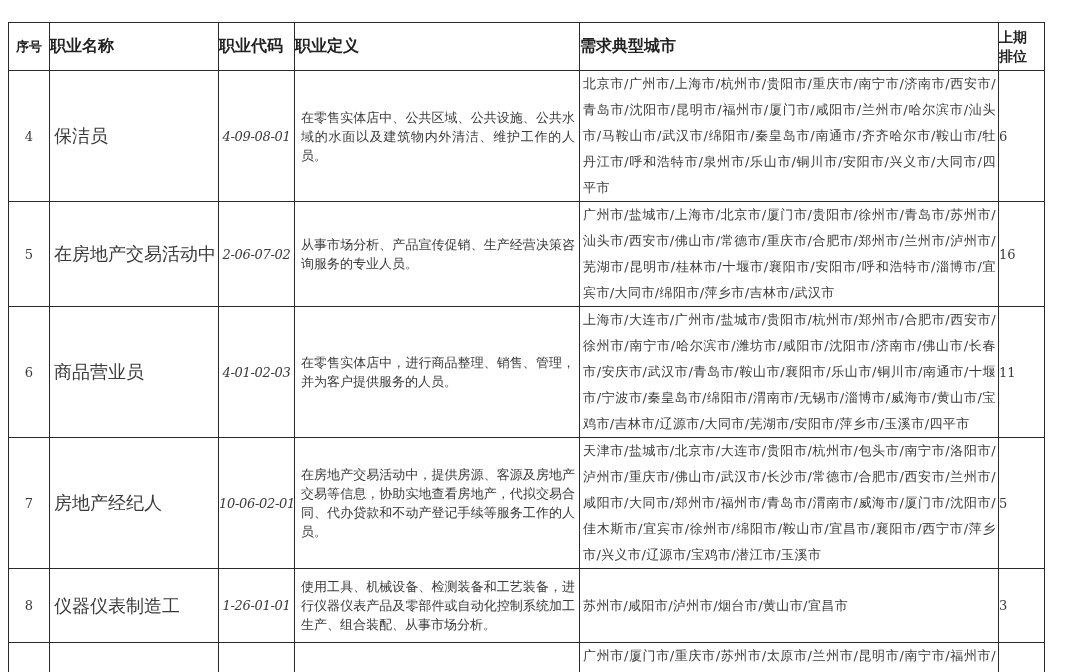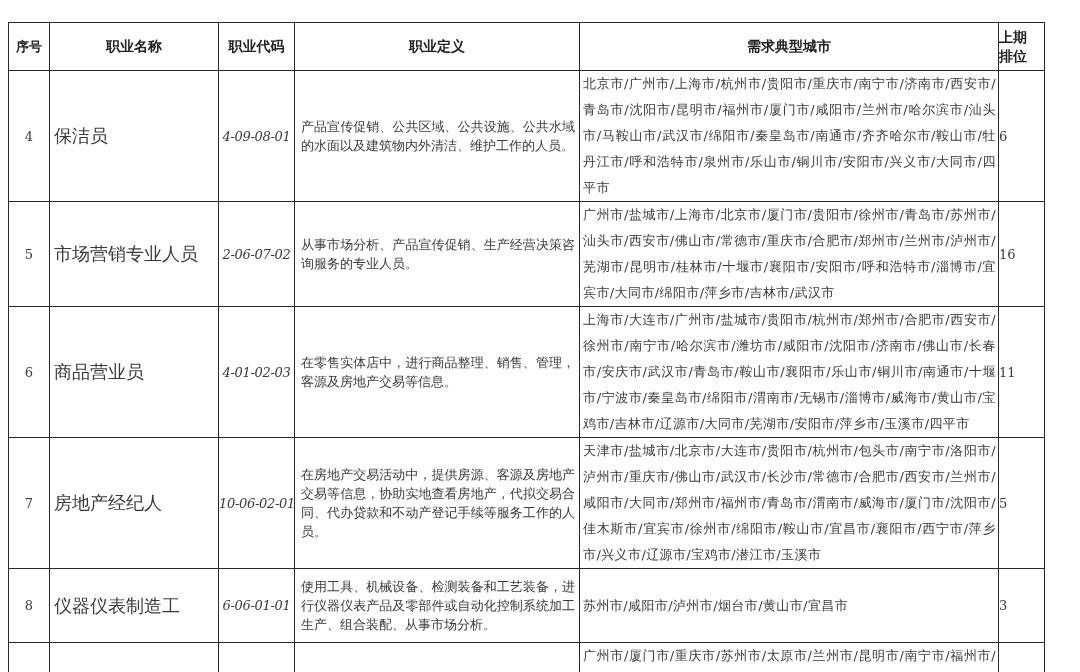--- a/index.html
+++ b/index.html
@@ -1,21 +1,21 @@
 <!DOCTYPE html>
 <html><head>
 <meta charset="utf-8">
 <style>
   html, body { margin:0; padding:0; background:#ffffff; }
   body { width:1080px; height:672px; position:relative; overflow:hidden;
          font-family: "DejaVu Sans", "Liberation Sans", sans-serif; color:#3a3a3a; }
   table.jobs { position:absolute; left:8px; top:22px; border-collapse:collapse;
                table-layout:fixed; width:1036px; }
   table.jobs td, table.jobs th { border:1.6px solid #2a2a2a; padding:0; vertical-align:middle; }
-  th { font-weight:bold; font-size:14px; color:#222; text-align:center; }
+  th { font-weight:bold; font-size:16px; color:#222; text-align:left; }
   .c-idx { width:40px; text-align:center; font-family:"DejaVu Serif","Liberation Serif",serif; font-size:13px; }
   .c-name { width:168px; font-size:18px; padding-left:4px !important; }
   .c-code { width:75px; text-align:center; font-family:"DejaVu Serif","Liberation Serif",serif; font-size:13px; white-space:nowrap; letter-spacing:-0.3px;font-style:italic; }
   .c-def { width:284px; font-size:13px; line-height:19px; padding:0 4px 0 6px !important; text-align:justify; }
   .c-city { width:418px; font-size:13px; line-height:26px; padding:0 2px 0 3px !important; letter-spacing:0.4px; text-align:justify; }
   .c-rank { width:44px; text-align:left; font-family:"DejaVu Serif","Liberation Serif",serif; font-size:13px;margin-top:48px; }
   th.c-rank { font-family:"DejaVu Sans","Liberation Sans",sans-serif; font-size:14px; line-height:19px; }
   th.c-idx { font-family:"DejaVu Sans","Liberation Sans",sans-serif; font-size:13px; }
   tr.hdr { height:48px; }
   tr.r4 { height:93px; } tr.r5 { height:93px; } tr.r6 { height:112px; }
@@ -41,52 +41,52 @@
       <th>职业定义</th>
       <th>需求典型城市</th>
       <th class="c-rank"><span style="display:inline-block;width:30px;word-break:break-all;">上期排位</span></th>
     </tr>
   </thead>
   <tbody>
     <tr class="r4">
       <td class="c-idx">4</td>
       <td class="c-name">保洁员</td>
       <td class="c-code">4-09-08-01</td>
-      <td class="c-def">产品宣传促销、公共区域、公共设施、公共水域的水面以及建筑物内外清洁、维护工作的人员。</td>
+      <td class="c-def">在零售实体店中、公共区域、公共设施、公共水域的水面以及建筑物内外清洁、维护工作的人员。</td>
       <td class="c-city">北京市/广州市/上海市/杭州市/贵阳市/重庆市/南宁市/济南市/西安市/青岛市/沈阳市/昆明市/福州市/厦门市/咸阳市/兰州市/哈尔滨市/汕头市/马鞍山市/武汉市/绵阳市/秦皇岛市/南通市/齐齐哈尔市/鞍山市/牡丹江市/呼和浩特市/泉州市/乐山市/铜川市/安阳市/兴义市/大同市/四平市</td>
       <td class="c-rank">6</td>
     </tr>
     <tr class="r5">
       <td class="c-idx">5</td>
-      <td class="c-name">市场营销专业人员</td>
+      <td class="c-name">在房地产交易活动中</td>
       <td class="c-code">2-06-07-02</td>
       <td class="c-def">从事市场分析、产品宣传促销、生产经营决策咨询服务的专业人员。</td>
       <td class="c-city">广州市/盐城市/上海市/北京市/厦门市/贵阳市/徐州市/青岛市/苏州市/汕头市/西安市/佛山市/常德市/重庆市/合肥市/郑州市/兰州市/泸州市/芜湖市/昆明市/桂林市/十堰市/襄阳市/安阳市/呼和浩特市/淄博市/宜宾市/大同市/绵阳市/萍乡市/吉林市/武汉市</td>
       <td class="c-rank">16</td>
     </tr>
     <tr class="r6">
       <td class="c-idx">6</td>
       <td class="c-name">商品营业员</td>
       <td class="c-code">4-01-02-03</td>
-      <td class="c-def">在零售实体店中，进行商品整理、销售、管理，客源及房地产交易等信息。</td>
+      <td class="c-def">在零售实体店中，进行商品整理、销售、管理，并为客户提供服务的人员。</td>
       <td class="c-city">上海市/大连市/广州市/盐城市/贵阳市/杭州市/郑州市/合肥市/西安市/徐州市/南宁市/哈尔滨市/潍坊市/咸阳市/沈阳市/济南市/佛山市/长春市/安庆市/武汉市/青岛市/鞍山市/襄阳市/乐山市/铜川市/南通市/十堰市/宁波市/秦皇岛市/绵阳市/渭南市/无锡市/淄博市/威海市/黄山市/宝鸡市/吉林市/辽源市/大同市/芜湖市/安阳市/萍乡市/玉溪市/四平市</td>
       <td class="c-rank">11</td>
     </tr>
     <tr class="r7">
       <td class="c-idx">7</td>
       <td class="c-name">房地产经纪人</td>
       <td class="c-code">10-06-02-01</td>
       <td class="c-def">在房地产交易活动中，提供房源、客源及房地产交易等信息，协助实地查看房地产，代拟交易合同、代办贷款和不动产登记手续等服务工作的人员。</td>
       <td class="c-city">天津市/盐城市/北京市/大连市/贵阳市/杭州市/包头市/南宁市/洛阳市/泸州市/重庆市/佛山市/武汉市/长沙市/常德市/合肥市/西安市/兰州市/咸阳市/大同市/郑州市/福州市/青岛市/渭南市/威海市/厦门市/沈阳市/佳木斯市/宜宾市/徐州市/绵阳市/鞍山市/宜昌市/襄阳市/西宁市/萍乡市/兴义市/辽源市/宝鸡市/潜江市/玉溪市</td>
       <td class="c-rank">5</td>
     </tr>
     <tr class="r8">
       <td class="c-idx">8</td>
       <td class="c-name">仪器仪表制造工</td>
-      <td class="c-code">6-06-01-01</td>
+      <td class="c-code">1-26-01-01</td>
       <td class="c-def">使用工具、机械设备、检测装备和工艺装备，进行仪器仪表产品及零部件或自动化控制系统加工生产、组合装配、从事市场分析。</td>
       <td class="c-city">苏州市/咸阳市/泸州市/烟台市/黄山市/宜昌市</td>
       <td class="c-rank">3</td>
     </tr>
     <tr class="r9">
       <td class="c-idx">9</td>
       <td class="c-name">组合装配</td>
       <td class="c-code">4-10-01-06</td>
       <td class="c-def">从事家务料理、家庭成员照护、家庭事务管理等工作的人员。</td>
       <td class="c-city">广州市/厦门市/重庆市/苏州市/太原市/兰州市/昆明市/南宁市/福州市/西安市/安庆市/荆州市/沈阳市/咸阳市/马鞍山市/许昌市/秦皇岛市/武汉市/宜昌市/绵阳市/长春市/潍坊市/铜川市/十堰市/徐州市/昌吉回族自治州/辽源市/威海市/石家庄市/德阳市/乐山市/宝鸡市/四平市/玉溪市/白山市</td>

